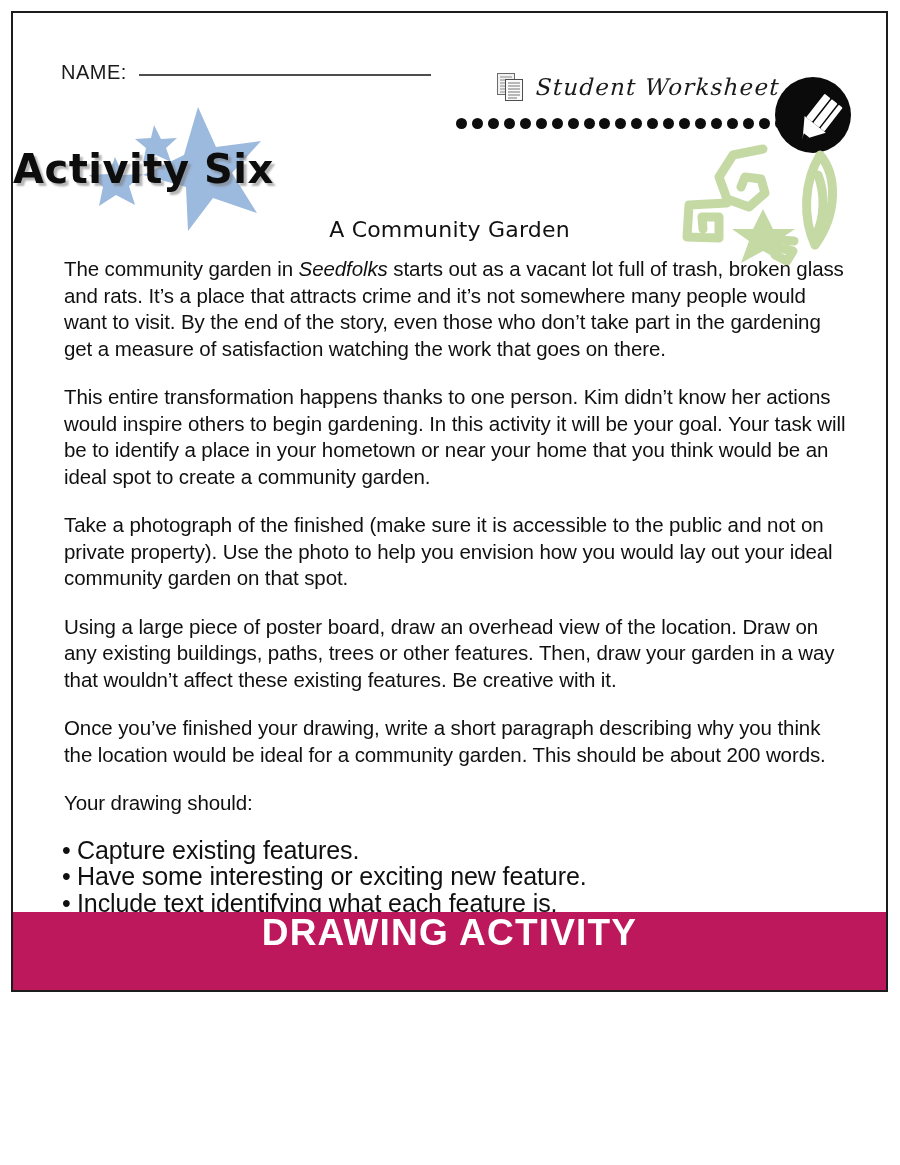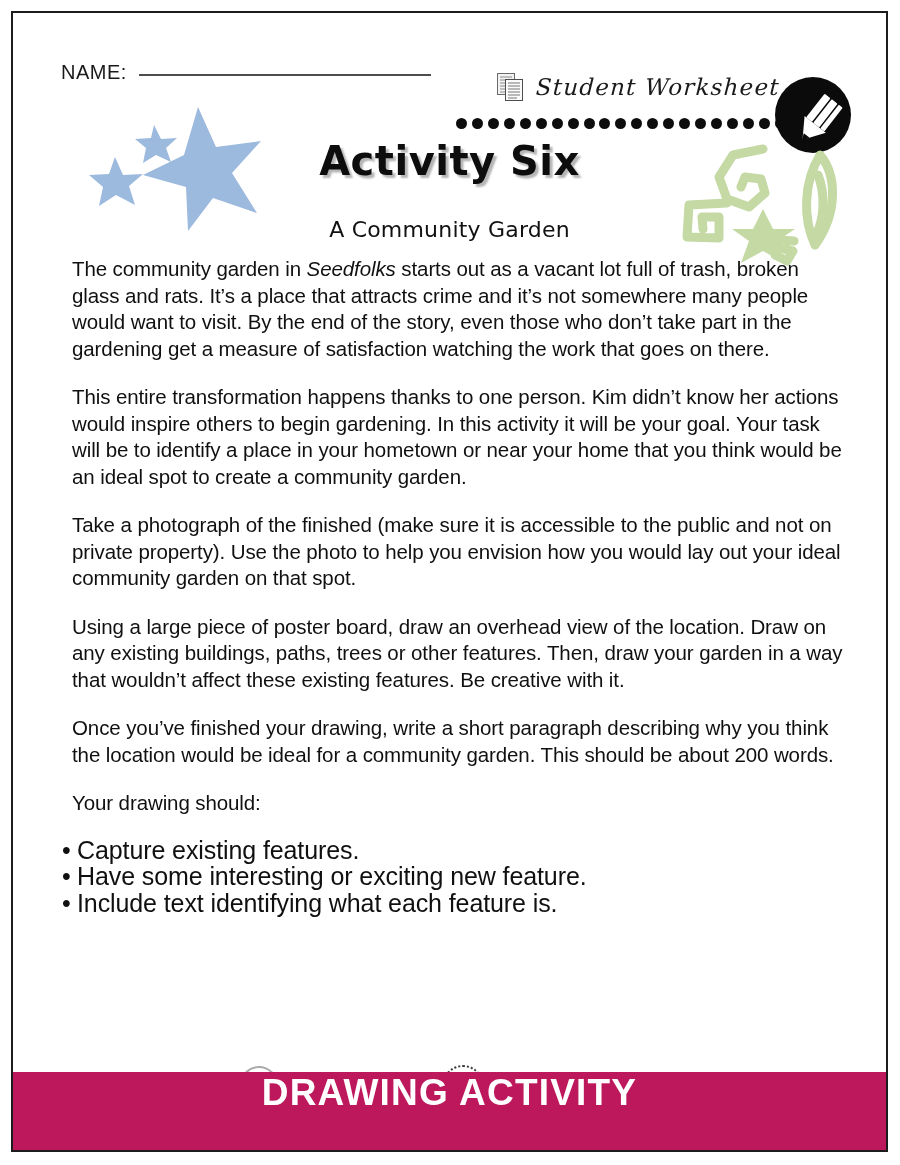--- a/index.html
+++ b/index.html
@@ -13,21 +13,21 @@
     font-family: "Liberation Sans", sans-serif;
     position: relative;
     overflow: hidden;
   }
 
   #page {
     position: absolute;
     left: 11px;
     top: 11px;
     width: 877px;
-    height: 1141px;
+    height: 981px;
     border: 2px solid #1c1c1c;
     box-sizing: border-box;
     background: #ffffff;
     overflow: hidden;
   }
 
   
   .name-row {
     position: absolute;
     left: 48px;
@@ -110,22 +110,21 @@
     top: 128px;
     width: 190px;
     height: 135px;
   }
 
   
   .title {
     position: absolute;
     left: 0;
     right: 0;
-    top: 125px;
-    text-align: center;
+    top: 133px;
     font-size: 40px;
     font-weight: bold;
     color: #0d0d0d;
     font-family: "DejaVu Sans", sans-serif;
     letter-spacing: 0.5px;
     text-shadow: 3px 3px 2px rgba(120,120,120,0.55);
   }
   .subtitle {
     position: absolute;
     left: 0;
@@ -140,21 +139,21 @@
   }
 
   
   .body-copy {
     position: absolute;
     left: 47px;
     top: 243px;
     width: 786px;
   }
   .body-copy p {
-    margin: 0 0 22px 12px;
+    margin: 0 0 22px 4px;
     font-size: 20.5px;
     line-height: 26.5px;
     color: #101010;
     font-family: "Liberation Sans", sans-serif;
     letter-spacing: -0.1px;
   }
   .body-copy p.tight { margin-bottom: 20px; }
   .body-copy em { font-style: italic; }
 
   .bullets {

